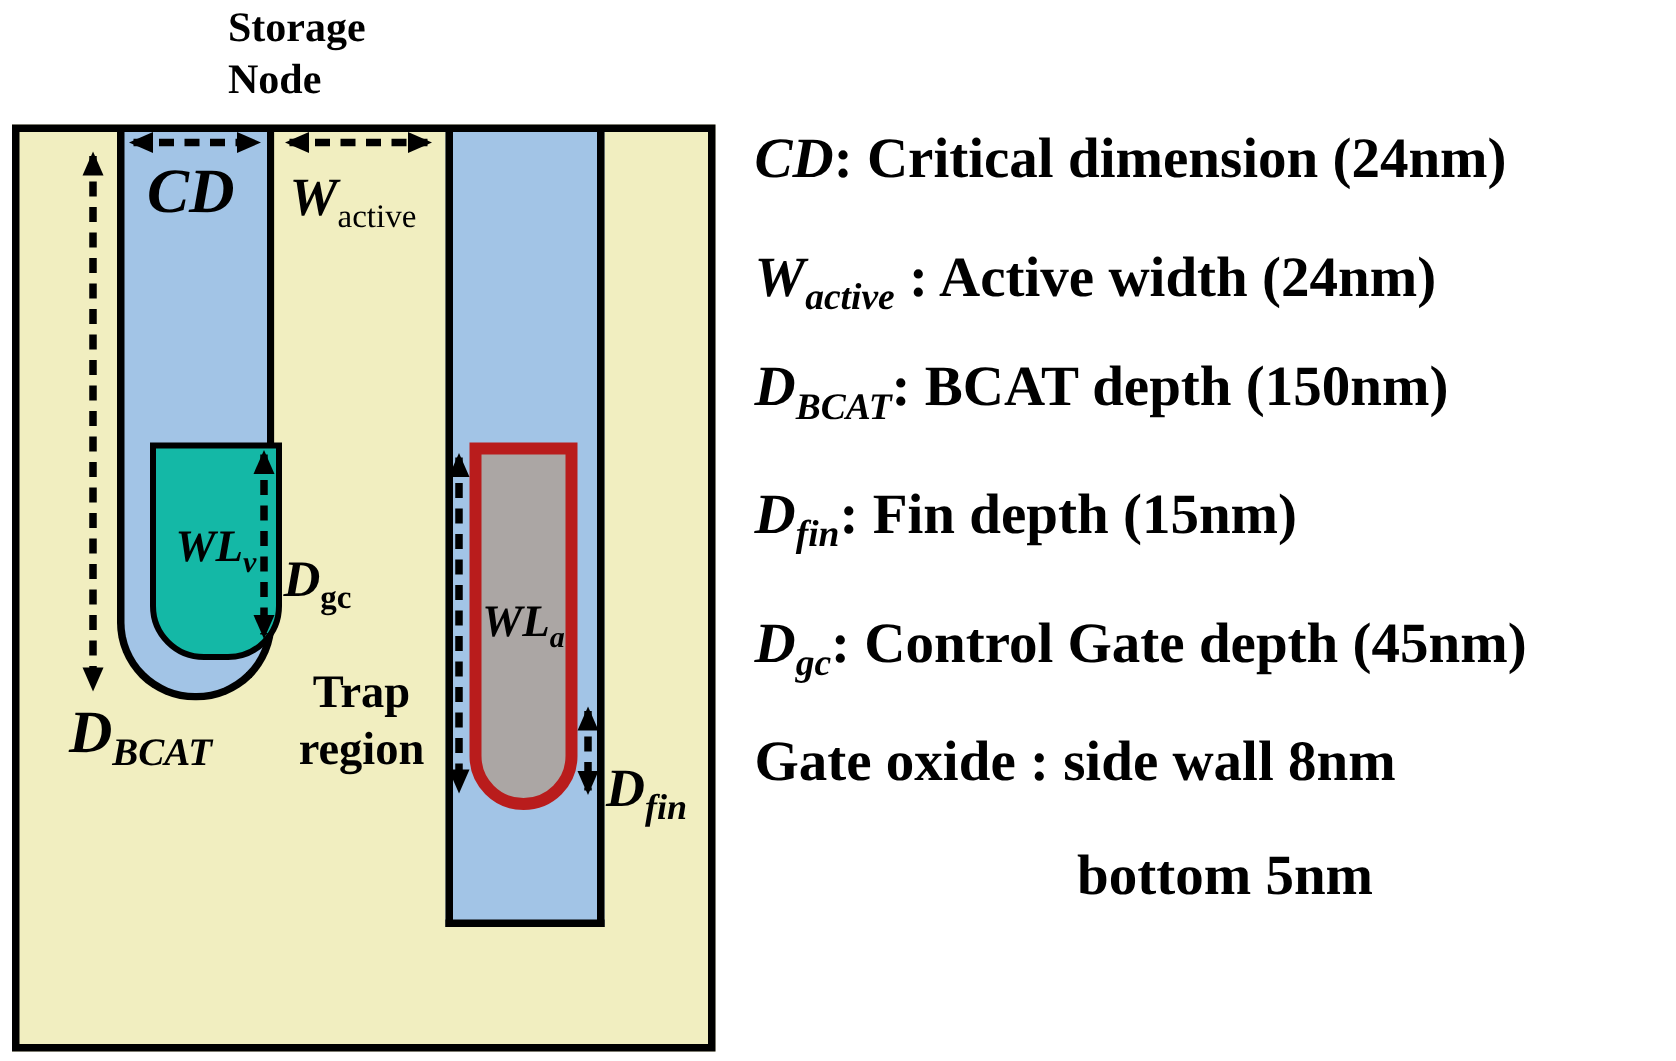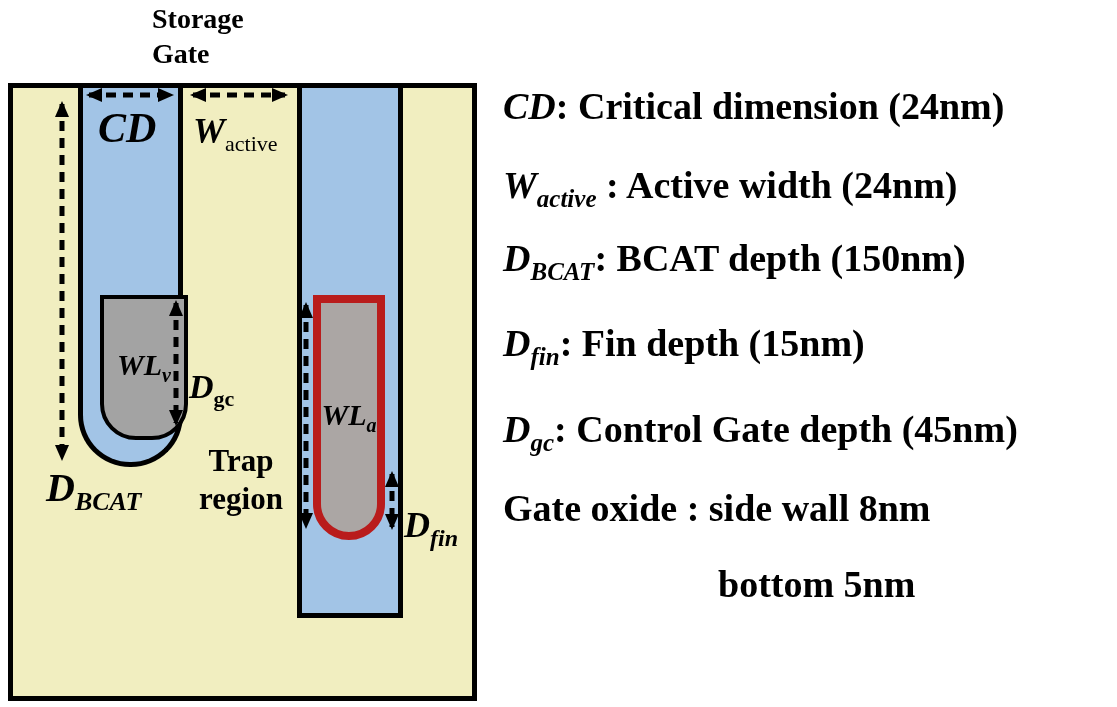--- a/index.html
+++ b/index.html
@@ -38,21 +38,21 @@
     width: 106px; height: 530px;
     background: #a2c4e6;
     border: 5px solid #000;
     border-top: none;
     box-sizing: border-box;
   }
   .wl-v {
     position: absolute;
     left: 100px; top: 295px;
     width: 88px; height: 145px;
-    background: #a3a3a3;
+    background: #14b8a6;
     border: 4px solid #000;
     border-radius: 0 0 36px 36px;
     box-sizing: border-box;
     display: flex; align-items: center; justify-content: center;
   }
   .wl-a {
     position: absolute;
     left: 313px; top: 295px;
     width: 72px; height: 245px;
     background: #aba6a4;
@@ -145,21 +145,21 @@
     <line x1="89" y1="95" x2="171" y2="95" stroke="#000" stroke-width="5" stroke-dasharray="10 7" marker-start="url(#ah)" marker-end="url(#ah)"></line>
     <line x1="193" y1="95" x2="285" y2="95" stroke="#000" stroke-width="5" stroke-dasharray="10 7" marker-start="url(#ah)" marker-end="url(#ah)"></line>
     <line x1="62" y1="104" x2="62" y2="458" stroke="#000" stroke-width="5" stroke-dasharray="10 7" marker-start="url(#ah)" marker-end="url(#ah)"></line>
     <line x1="176" y1="303" x2="176" y2="423" stroke="#000" stroke-width="5" stroke-dasharray="10 7" marker-start="url(#ah)" marker-end="url(#ah)"></line>
     <line x1="306" y1="305" x2="306" y2="526" stroke="#000" stroke-width="5" stroke-dasharray="10 7" marker-start="url(#ah)" marker-end="url(#ah)"></line>
     <line x1="392" y1="474" x2="392" y2="527" stroke="#000" stroke-width="5" stroke-dasharray="10 7" marker-start="url(#ah)" marker-end="url(#ah)"></line>
   </svg>
 
   <div class="dlabel storage-node">
     <div>Storage</div>
-    <div>Gate</div>
+    <div>Node</div>
   </div>
 
   <div class="dlabel cd-label">CD</div>
 
   <div class="dlabel w-active-label"><span class="main">W</span><span class="sub">active</span></div>
 
   <div class="dlabel d-gc-label"><span class="main">D</span><span class="sub">gc</span></div>
 
   <div class="dlabel trap-region">
     <div>Trap</div>

